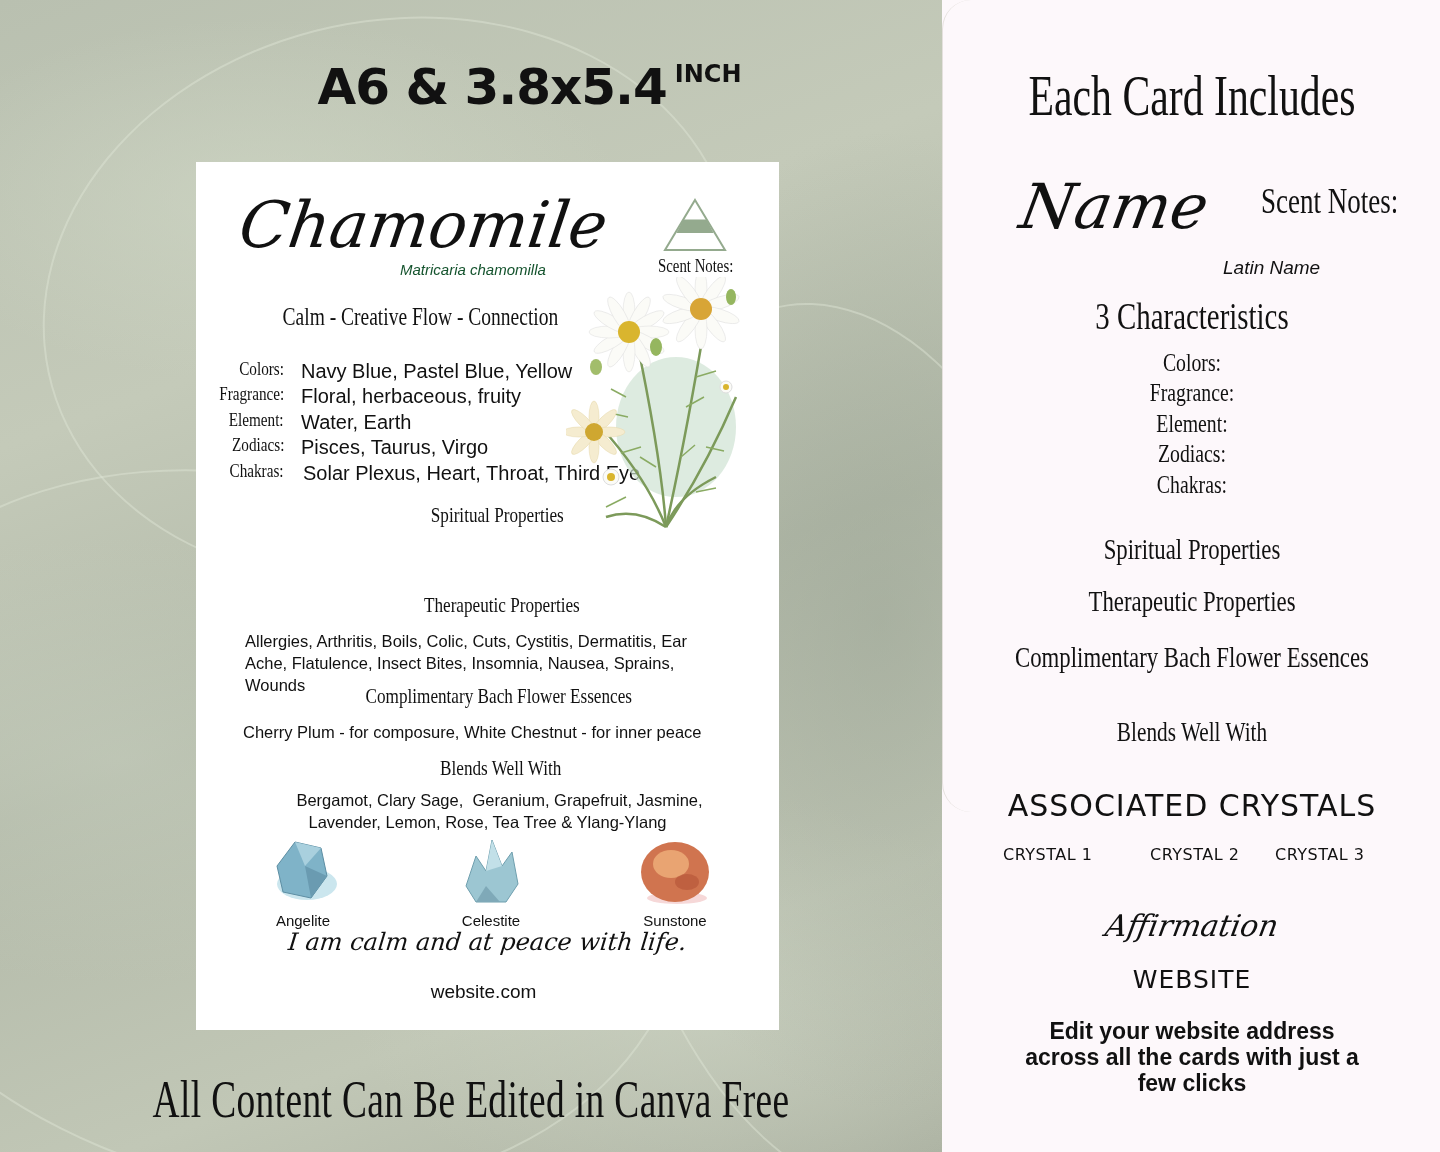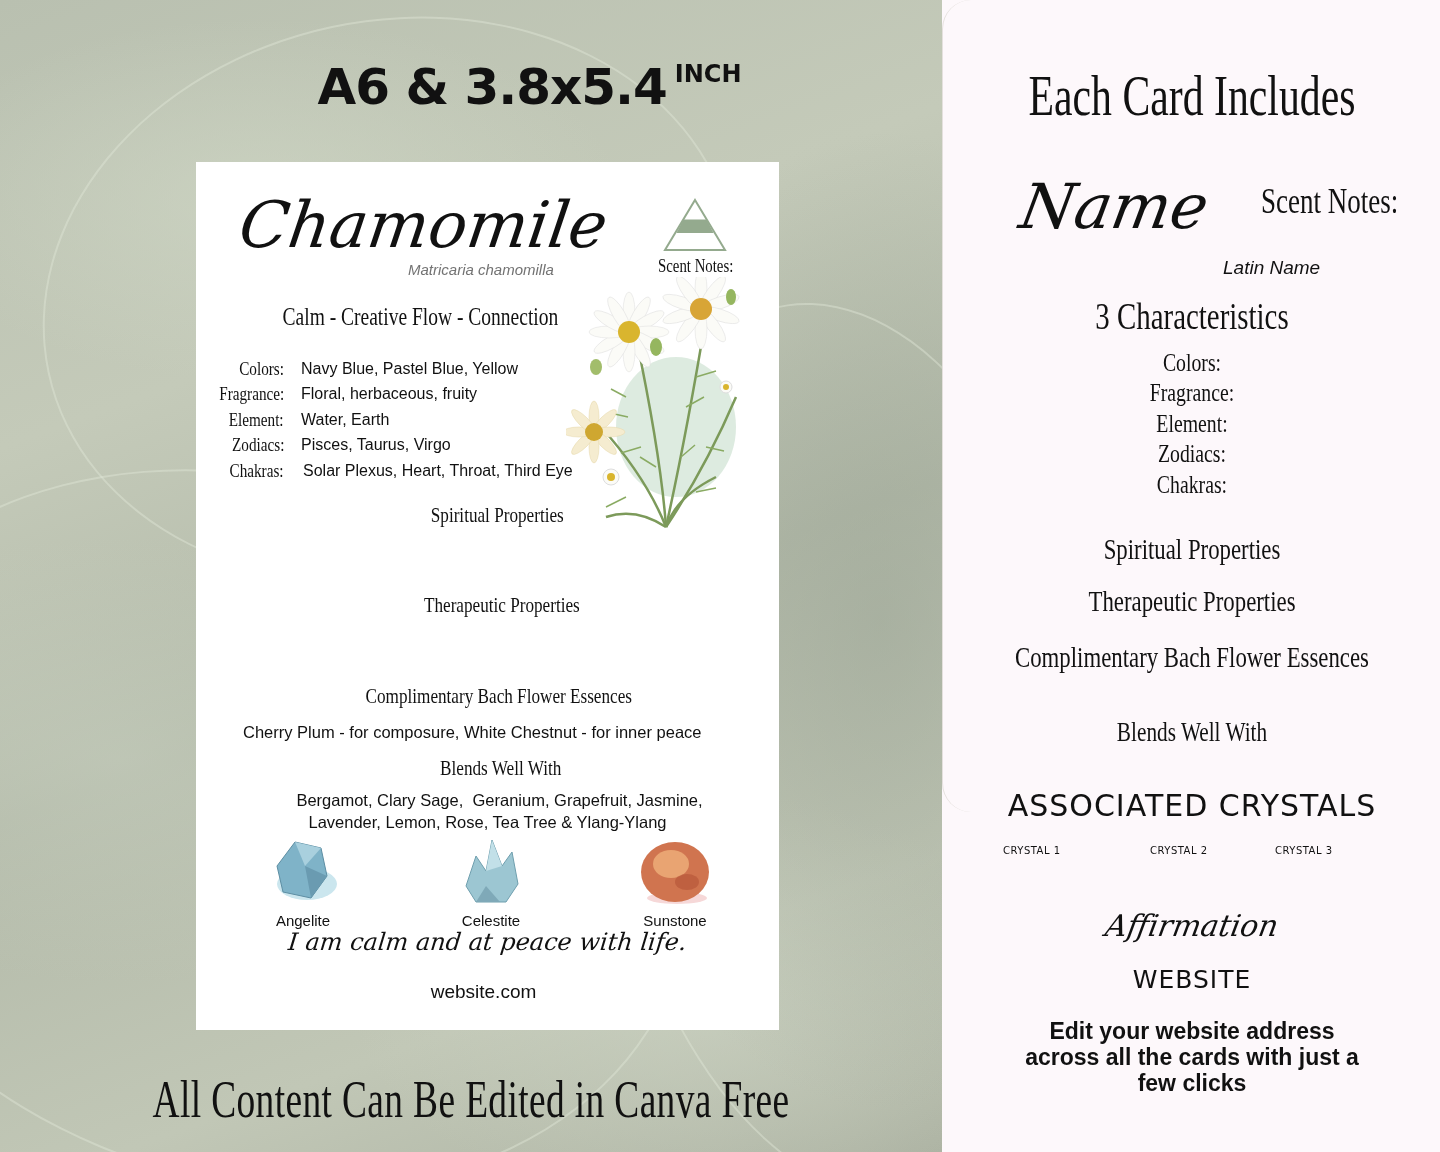--- a/index.html
+++ b/index.html
@@ -30,33 +30,33 @@
     transform: scaleX(0.72); transform-origin: 471px 0;
     letter-spacing: 0.5px;
   }
 
   
   .card { position: absolute; left: 196px; top: 162px; width: 583px; height: 868px; background: #ffffff; }
   .card .name-script {
     position: absolute; left: 44px; top: 26px; font-family: "DejaVu Serif", serif; font-style: italic;
     font-size: 64px; color: #111; transform: skewX(-8deg);
   }
-  .card .latin { position: absolute; left: 212px; top: 99px; font-size: 15px; font-style: italic; color: #737373; }
+  .card .latin { position: absolute; left: 204px; top: 99px; font-size: 15px; font-style: italic; color: #14532d; }
   .card .pyramid { position: absolute; left: 467px; top: 36px; }
   .card .scent { position: absolute; left: 462px; top: 93px; font-family: "Liberation Serif", serif; font-size: 19px; transform: scaleX(0.78); transform-origin: left; }
   .card .chars {
     position: absolute; left: 0; width: 440px; top: 141px; text-align: center;
     font-family: "Liberation Serif", serif; font-size: 25px; transform: scaleX(0.78); transform-origin: 240px 0;
   }
   .card .attr-row { position: absolute; left: 0; width: 400px; height: 26px; }
   .card .attr-label {
     position: absolute; right: 312px; top: 0; font-family: "Liberation Serif", serif; font-size: 19px;
     transform: scaleX(0.8); transform-origin: right; white-space: nowrap;
   }
-  .card .attr-value { position: absolute; left: 105px; top: 2px; font-size: 16px; white-space: nowrap; }
+  .card .attr-value { position: absolute; left: 105px; top: 2px; font-size: 20px; white-space: nowrap; }
 
   .card .sec-head {
     position: absolute; font-family: "Liberation Serif", serif; font-size: 22px; white-space: nowrap;
     transform: scaleX(0.78);
   }
   .card .body-text { position: absolute; font-size: 16.5px; line-height: 22px; color: #111; }
 
   .card .flower { position: absolute; left: 370px; top: 115px; }
 
   .crystal { position: absolute; text-align: center; width: 110px; }
@@ -75,21 +75,21 @@
     position: absolute; left: 0; width: 498px; top: 62px; text-align: center;
     font-family: "Liberation Serif", serif; font-size: 58px; transform: scaleX(0.72); transform-origin: 249px 0;
   }
   .r-name { position: absolute; left: 78px; top: 170px; font-family: "DejaVu Serif", serif; font-style: italic; font-size: 62px; transform: skewX(-10deg); }
   .r-scent { position: absolute; left: 318px; top: 180px; font-family: "Liberation Serif", serif; font-size: 36px; transform: scaleX(0.75); transform-origin: left; white-space: nowrap; }
   .r-latin { position: absolute; left: 280px; top: 257px; font-size: 19px; font-style: italic; }
   .r-center { position: absolute; left: 0; width: 498px; text-align: center; white-space: nowrap; }
   .r-serif { font-family: "Liberation Serif", serif; transform: scaleX(0.76); transform-origin: 249px 0; }
   .r-label { font-size: 26px; line-height: 30.5px; }
   .r-assoc { font-family: "DejaVu Sans", sans-serif; font-size: 30px; letter-spacing: 1px; text-align: center; }
-  .r-crys { position: absolute; font-family: "DejaVu Sans", sans-serif; font-size: 10px; letter-spacing: 0.5px; }
+  .r-crys { position: absolute; font-family: "DejaVu Sans", sans-serif; font-size: 16px; letter-spacing: 0.5px; }
   .r-affirm { font-family: "DejaVu Serif", serif; font-style: italic; font-size: 30px; transform: skewX(-10deg); }
   .r-website { font-family: "DejaVu Sans", sans-serif; font-size: 25px; letter-spacing: 1px; }
   .r-edit { font-weight: bold; font-size: 23px; line-height: 26px; white-space: normal; }
 </style>
 </head>
 <body>
 
 <div class="left">
   <div class="leaf-line" style="left:40px;top:20px;width:700px;height:560px;transform:rotate(-12deg);"></div>
   <div class="leaf-line" style="left:-200px;top:480px;width:900px;height:700px;transform:rotate(18deg);"></div>
@@ -195,20 +195,21 @@
       <circle cx="160" cy="110" r="6" fill="#fbfbf7" stroke="#ddd"></circle>
       <circle cx="160" cy="110" r="3" fill="#d9b52e"></circle>
       <ellipse cx="165" cy="20" rx="5" ry="8" fill="#95b65f"></ellipse>
       <ellipse cx="90" cy="70" rx="6" ry="9" fill="#95b65f"></ellipse>
       <ellipse cx="30" cy="90" rx="6" ry="8" fill="#a2bd6b"></ellipse>
     </svg>
 
     <div class="sec-head" style="left:216px;top:340px;">Spiritual Properties</div>
 
     <div class="sec-head" style="left:206px;top:430px;">Therapeutic Properties</div>
+    <div class="body-text" style="left:49px;top:468px;width:470px;">Allergies, Arthritis, Boils, Colic, Cuts, Cystitis, Dermatitis, Ear Ache, Flatulence, Insect Bites, Insomnia, Nausea, Sprains, Wounds</div>
 
     <div class="sec-head" style="left:132px;top:521px;">Complimentary Bach Flower Essences</div>
     <div class="body-text" style="left:47px;top:559px;width:500px;white-space:nowrap;">Cherry Plum - for composure, White Chestnut - for inner peace</div>
 
     <div class="sec-head" style="left:227px;top:593px;">Blends Well With</div>
     <div class="body-text" style="left:0;width:583px;top:627px;text-align:center;white-space:pre;padding-left:24px;">Bergamot, Clary Sage,  Geranium, Grapefruit, Jasmine,</div>
     <div class="body-text" style="left:0;width:583px;top:649px;text-align:center;">Lavender, Lemon, Rose, Tea Tree &amp; Ylang-Ylang</div>
 
     <div class="crystal" style="left:52px;top:674px;">
       <svg class="gem" width="76" height="70" viewBox="0 0 76 70">

